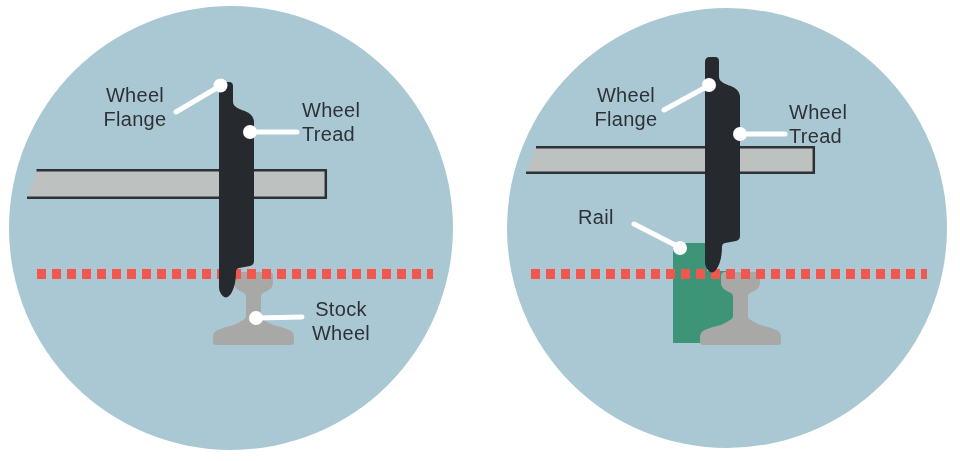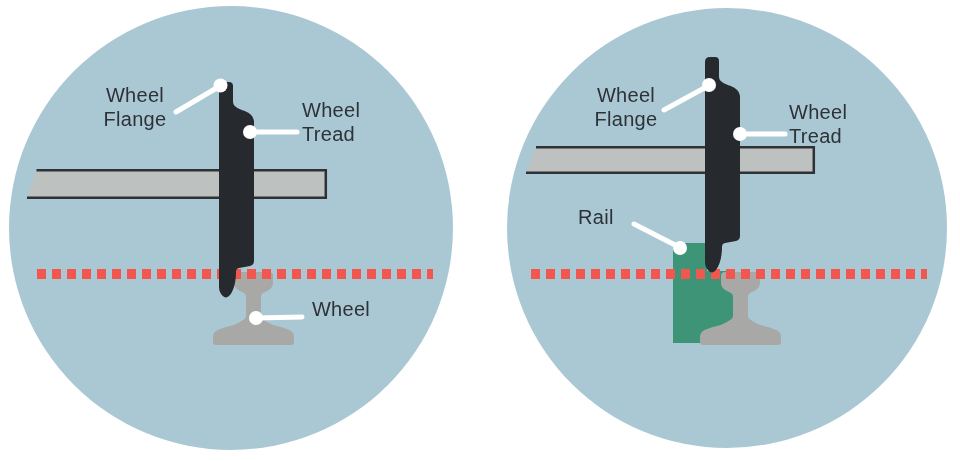--- a/index.html
+++ b/index.html
@@ -115,20 +115,21 @@
     <span>Wheel</span>
     <span>Flange</span>
   </div>
 
   <div class="label" style="left:302px;top:98px;">
     <span>Wheel</span>
     <span>Tread</span>
   </div>
 
   <div class="label centered" style="left:296px;top:297px;width:90px;">
+    <span>Stock</span>
     <span>Wheel</span>
   </div>
 
   <div class="label centered" style="left:561px;top:83px;width:130px;">
     <span>Wheel</span>
     <span>Flange</span>
   </div>
 
   <div class="label" style="left:789px;top:100px;">
     <span>Wheel</span>

